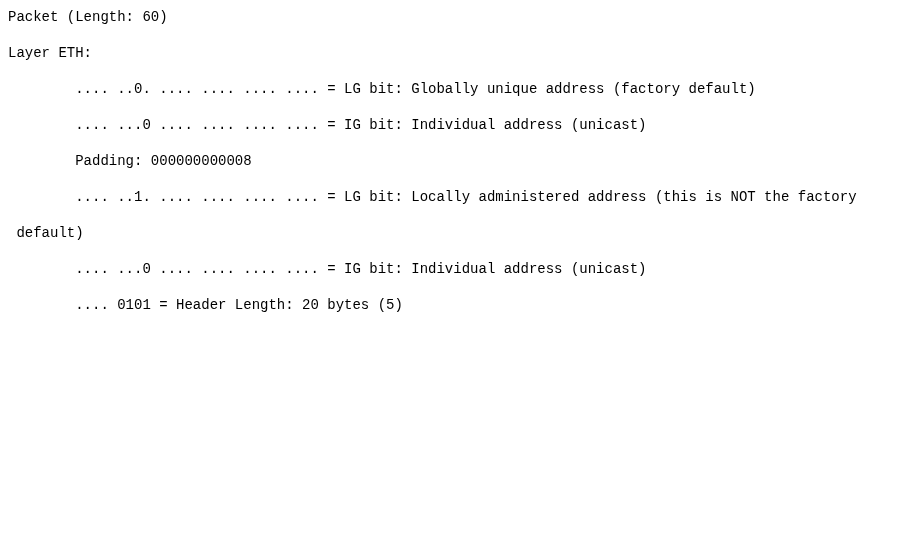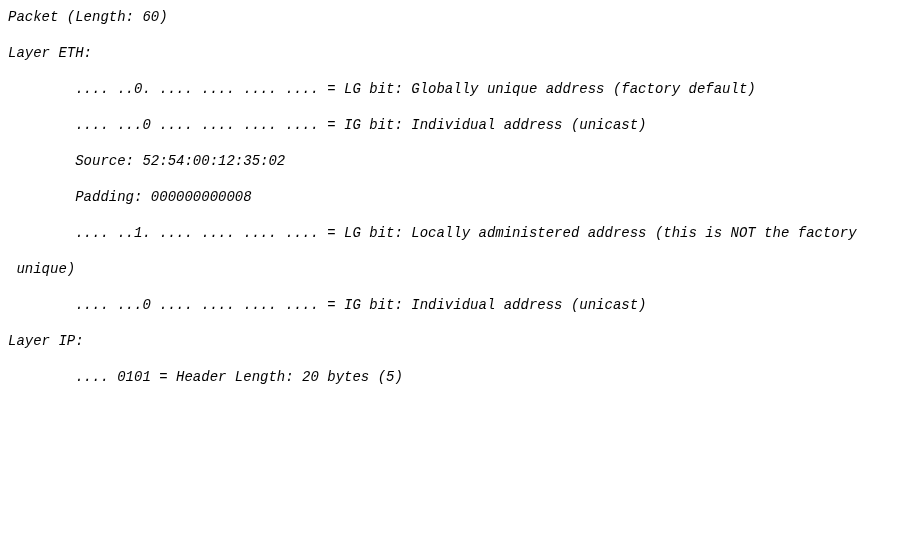--- a/index.html
+++ b/index.html
@@ -10,35 +10,33 @@
     font-family: "Courier New", Courier, monospace;
     font-size: 14px;
     line-height: 18px;
   }
   pre {
     margin: 0;
     padding: 8px 0 0 8px;
     white-space: pre;
     font-family: inherit;
   }
-  .line { display: block; font-style: italic; }
+  .line { display: block; }
 </style>
 </head>
 <body>
 
 <pre><span class="line">Packet (Length: 60)</span>
 <span class="line">Layer ETH:</span>
 <span class="line">        .... ..0. .... .... .... .... = LG bit: Globally unique address (factory default)</span>
 <span class="line">        .... ...0 .... .... .... .... = IG bit: Individual address (unicast)</span>
-<span class="line">        Source: 52:54:00:12:35:02</span>
 <span class="line">        Padding: 000000000008</span>
 <span class="line">        .... ..1. .... .... .... .... = LG bit: Locally administered address (this is NOT the factory</span>
-<span class="line"> unique)</span>
+<span class="line"> default)</span>
 <span class="line">        .... ...0 .... .... .... .... = IG bit: Individual address (unicast)</span>
-<span class="line">Layer IP:</span>
 <span class="line">        .... 0101 = Header Length: 20 bytes (5)</span>
 
 
 
 
 
 
 
 
 

